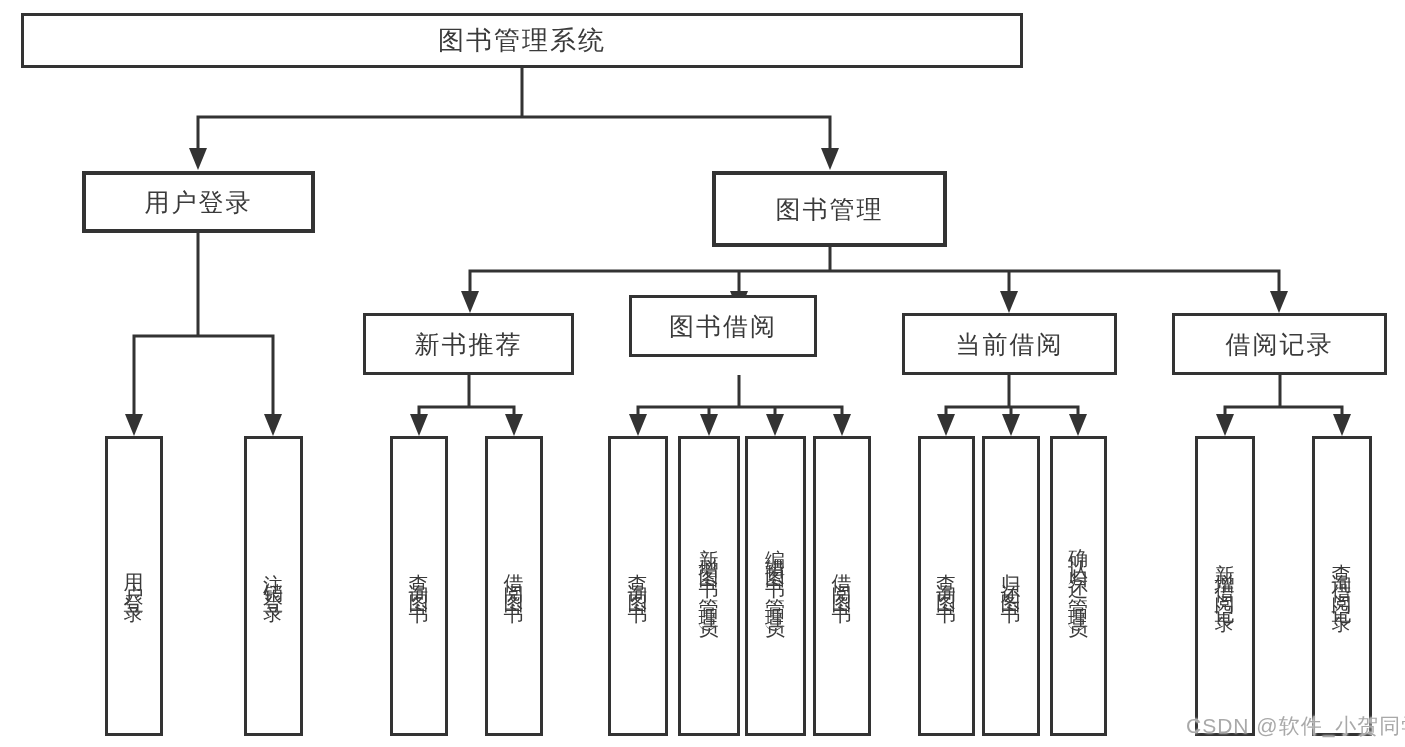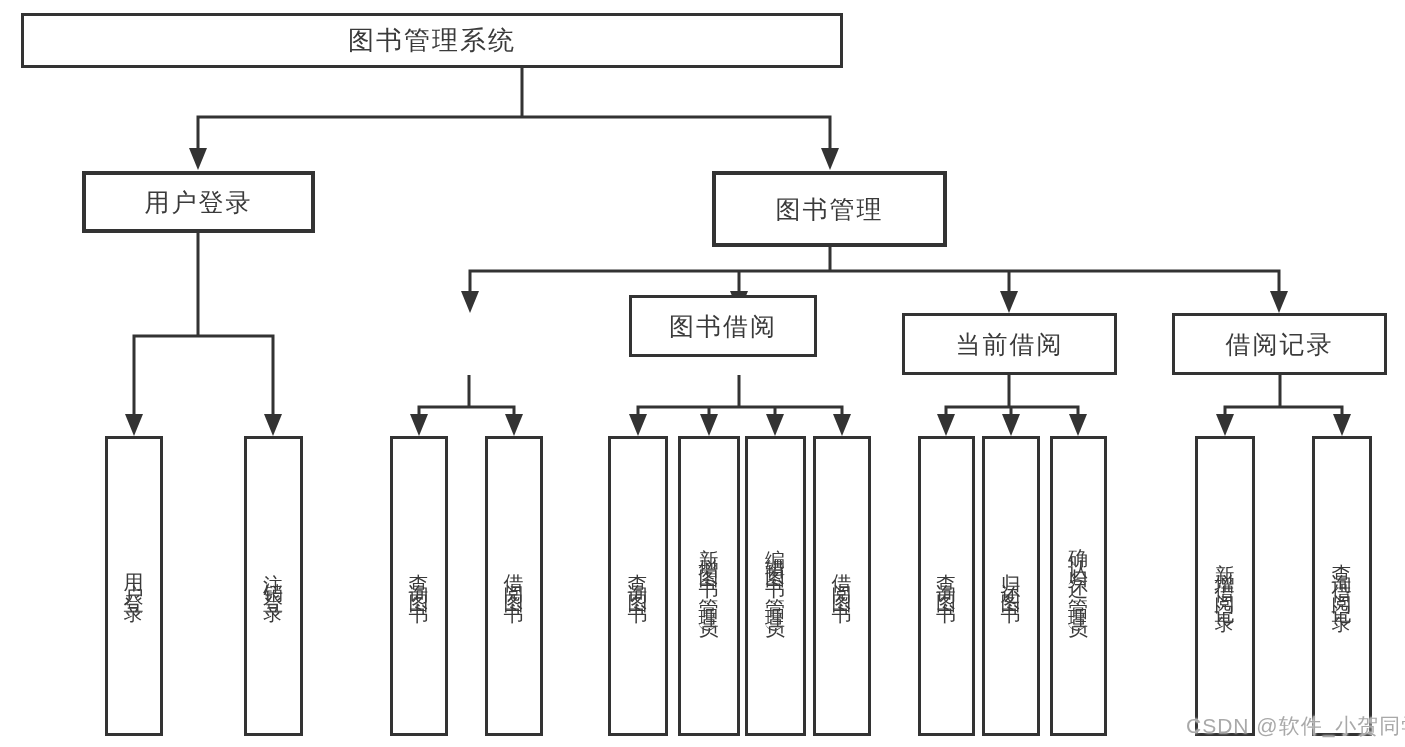--- a/index.html
+++ b/index.html
@@ -76,31 +76,34 @@
       <polygon points="766,414 784,414 775,436"></polygon>
       <polygon points="833,414 851,414 842,436"></polygon>
       <polygon points="937,414 955,414 946,436"></polygon>
       <polygon points="1002,414 1020,414 1011,436"></polygon>
       <polygon points="1069,414 1087,414 1078,436"></polygon>
       <polygon points="1216,414 1234,414 1225,436"></polygon>
       <polygon points="1333,414 1351,414 1342,436"></polygon>
     </g>
   </svg>
 
-  <div class="box h lvl1" style="left:21px;top:13px;width:822px;height:55px">
+  <div class="box h lvl1" style="left:21px;top:13px;width:1002px;height:55px">
     <span class="t">图书管理系统</span>
   </div>
 
   <div class="box h lvl2" style="left:82px;top:171px;width:233px;height:62px">
     <span class="t">用户登录</span>
   </div>
   <div class="box h lvl2" style="left:712px;top:171px;width:235px;height:76px">
     <span class="t">图书管理</span>
   </div>
 
+  <div class="box h" style="left:363px;top:313px;width:211px;height:62px">
+    <span class="t">新书推荐</span>
+  </div>
   <div class="box h" style="left:629px;top:295px;width:188px;height:62px">
     <span class="t">图书借阅</span>
   </div>
   <div class="box h" style="left:902px;top:313px;width:215px;height:62px">
     <span class="t">当前借阅</span>
   </div>
   <div class="box h" style="left:1172px;top:313px;width:215px;height:62px">
     <span class="t">借阅记录</span>
   </div>
 

